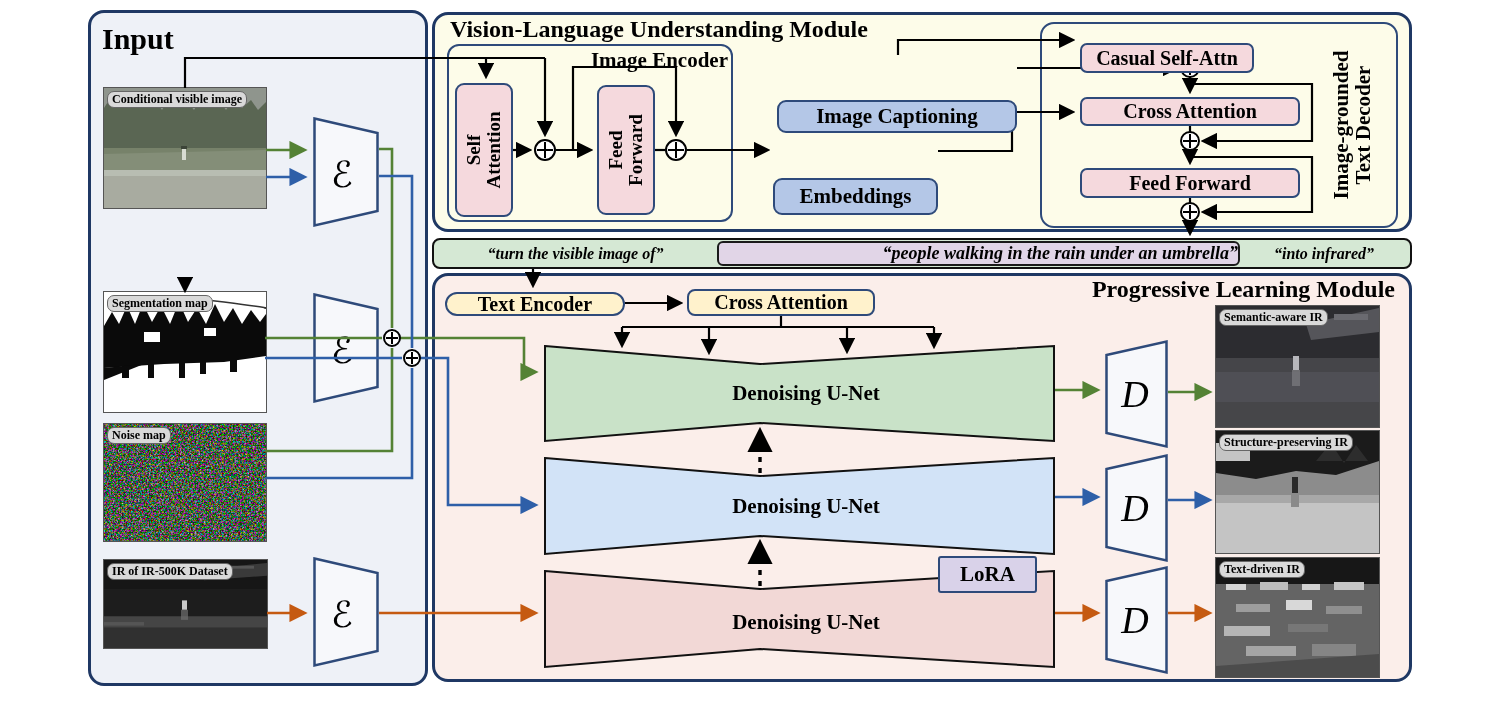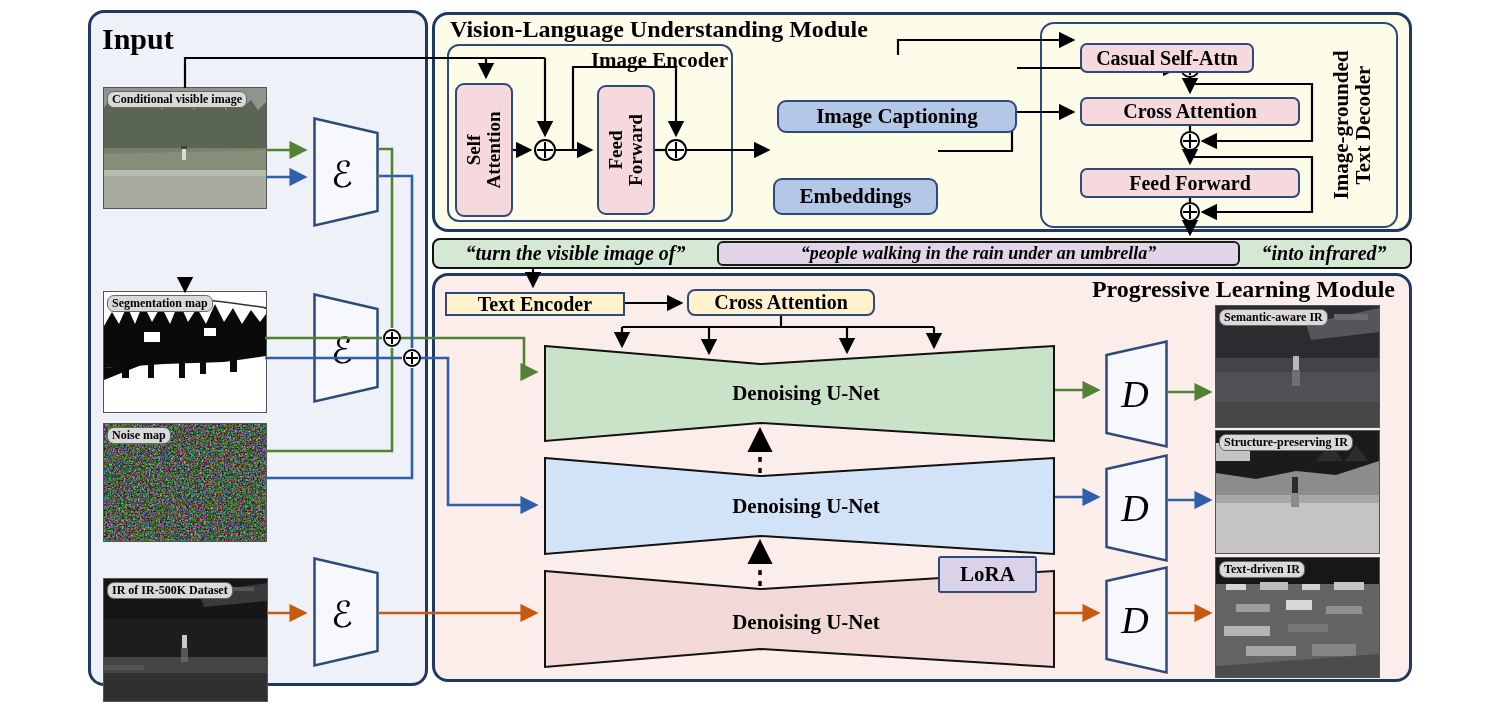--- a/index.html
+++ b/index.html
@@ -16,21 +16,21 @@
   .yellow{background:#fff2cc;}
   .rot{position:absolute;left:50%;top:50%;transform:translate(-50%,-50%) rotate(-90deg);
        text-align:center;font-weight:bold;white-space:nowrap;line-height:1.05;}
   .thumb{position:absolute;z-index:5;outline:1px solid #555;background:#888;}
   .thumb svg{display:block;width:100%;height:100%;}
   .badge{position:absolute;top:3px;left:3px;background:#d9d9d9;border:1px solid #666;border-radius:7px;
          font-weight:bold;font-size:12px;padding:0 4px;white-space:nowrap;z-index:9;}
   .shape{position:absolute;z-index:5;}
   .shape svg{display:block;overflow:visible;}
   .band-txt{position:absolute;top:0;height:100%;display:flex;align-items:center;justify-content:center;
-            font-weight:bold;font-style:italic;font-size:20px;white-space:nowrap;}
+            font-weight:bold;font-style:italic;font-size:16px;white-space:nowrap;}
   #wires{position:absolute;left:0;top:0;z-index:6;pointer-events:none;}
   .unet-label{font-weight:bold;font-size:21px;}
 </style>
 </head>
 <body>
 
 <div class="canvas">
 
   <div class="abs panel" style="left:88px;top:10px;width:340px;height:676px;background:#eef1f7;"></div>
   <div class="abs panel" style="left:432px;top:12px;width:980px;height:220px;background:#fdfce9;"></div>
@@ -86,21 +86,21 @@
             <feFuncB type="gamma" amplitude="1.4" exponent="0.7" offset="-0.1"></feFuncB>
           </feComponentTransfer>
         </filter>
       </defs>
       <rect width="162" height="121" fill="#000"></rect>
       <rect width="162" height="121" filter="url(#rgbnoise)"></rect>
     </svg>
     <span class="badge">Noise map</span>
   </div>
 
-  <div class="thumb" style="left:104px;top:579px;width:163px;height:122px;background:#1b1b1b;text-decoration:underline;">
+  <div class="thumb" style="left:104px;top:560px;width:163px;height:88px;background:#1b1b1b;text-decoration:underline;">
     <svg viewBox="0 0 163 122" preserveAspectRatio="none">
       <rect width="163" height="122" fill="#1d1d1d"></rect>
       <rect width="163" height="40" fill="#161616"></rect>
       <path d="M95,14 L163,4 L163,22 L100,28 Z" fill="#3a3a3a"></path>
       <rect x="120" y="8" width="30" height="4" fill="#555"></rect>
       <rect y="78" width="163" height="16" fill="#454545"></rect>
       <rect y="94" width="163" height="28" fill="#303030"></rect>
       <rect x="0" y="86" width="40" height="5" fill="#555"></rect>
       <rect x="78" y="56" width="5" height="13" fill="#c9c9c9"></rect>
       <rect x="77" y="69" width="7" height="14" fill="#6f6f6f" opacity="0.7"></rect>
@@ -155,27 +155,27 @@
       <div>Text Decoder</div>
     </div>
   </div>
 
   <div class="bbox pink" style="left:1080px;top:27px;width:174px;height:30px;font-size:20px;border-radius:7px;margin-top:16px;">Casual Self-Attn</div>
   <div class="bbox pink" style="left:1080px;top:97px;width:220px;height:29px;font-size:20px;border-radius:7px;">Cross Attention</div>
   <div class="bbox pink" style="left:1080px;top:168px;width:220px;height:30px;font-size:20px;border-radius:7px;">Feed Forward</div>
 
   <div class="band-txt" style="left:438px;width:275px;z-index:3;">“turn the visible image of”</div>
   <div class="abs" style="left:717px;top:241px;width:523px;height:25px;background:#e1d5e7;border:2.5px solid #1a1a1a;
-              border-radius:6px;box-sizing:border-box;z-index:3;display:flex;align-items:center;justify-content:center;">
+              border-radius:6px;box-sizing:border-box;z-index:3;display:flex;align-items:center;justify-content:flex-end;">
     <span style="font-weight:bold;font-style:italic;font-size:18px;white-space:nowrap;">“people walking in the rain under an umbrella”</span>
   </div>
   <div class="band-txt" style="left:1240px;width:168px;z-index:3;">“into infrared”</div>
   <style>.band-txt{top:238px;height:31px;}</style>
 
-  <div class="bbox yellow" style="left:445px;top:292px;width:180px;height:24px;font-size:20px;border-radius:0;">Text Encoder</div>
+  <div class="bbox yellow" style="left:445px;top:292px;width:180px;height:24px;font-size:20px;border-radius:12px;">Text Encoder</div>
   <div class="bbox yellow" style="left:687px;top:289px;width:188px;height:27px;font-size:20px;border-radius:8px;">Cross Attention</div>
 
   <div class="shape" style="left:544px;top:345px;">
     <svg width="511" height="97">
       <polygon points="1,1 216,19 510,1 510,96 216,78 1,96" fill="#c9e2c8" stroke="#111" stroke-width="2"></polygon>
       <text x="262" y="48" text-anchor="middle" dominant-baseline="central" class="unet-label" font-family="'Liberation Serif',serif" font-weight="bold" font-size="21">Denoising U-Net</text>
     </svg>
   </div>
   <div class="shape" style="left:544px;top:457px;">
     <svg width="511" height="98">

